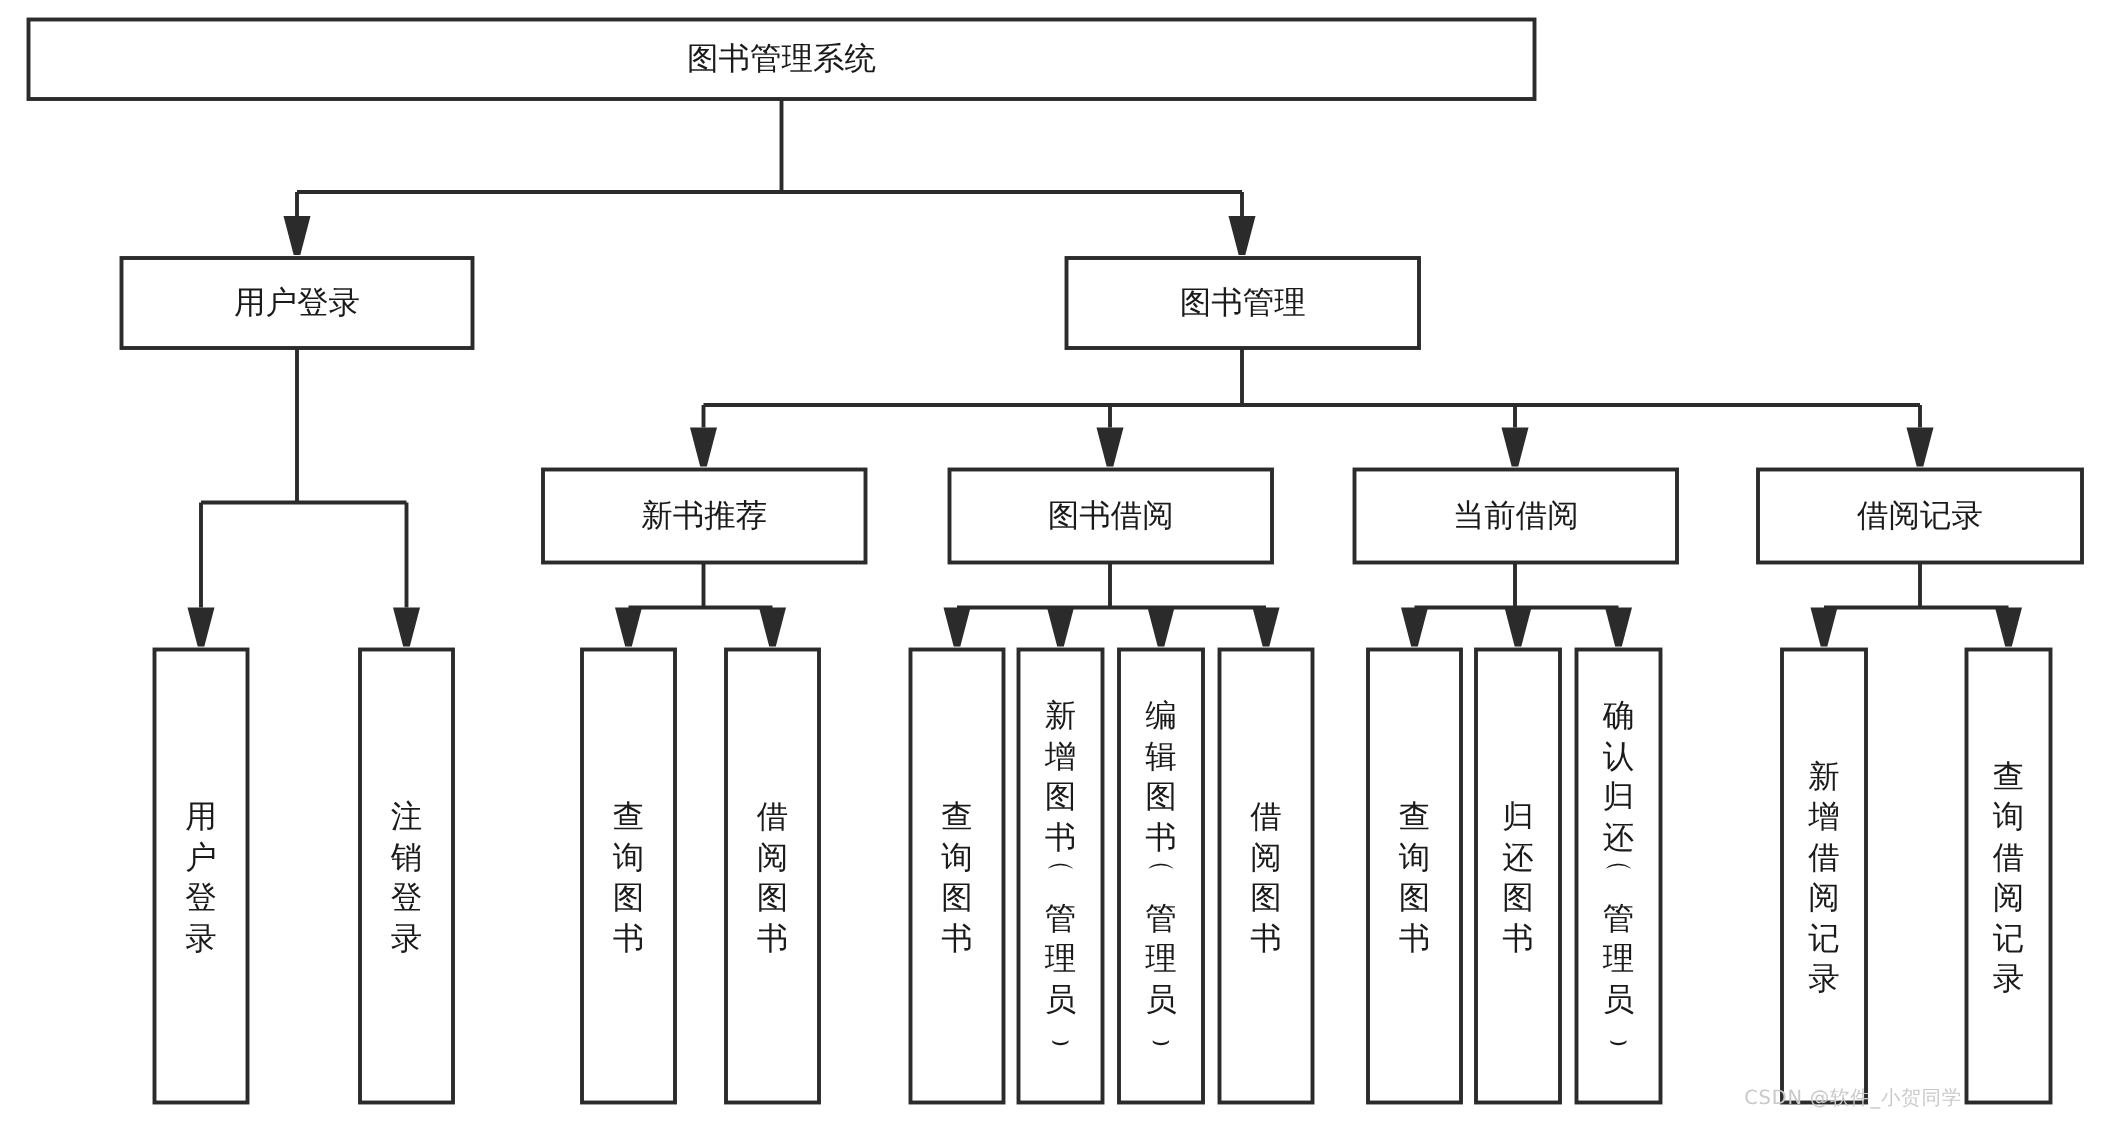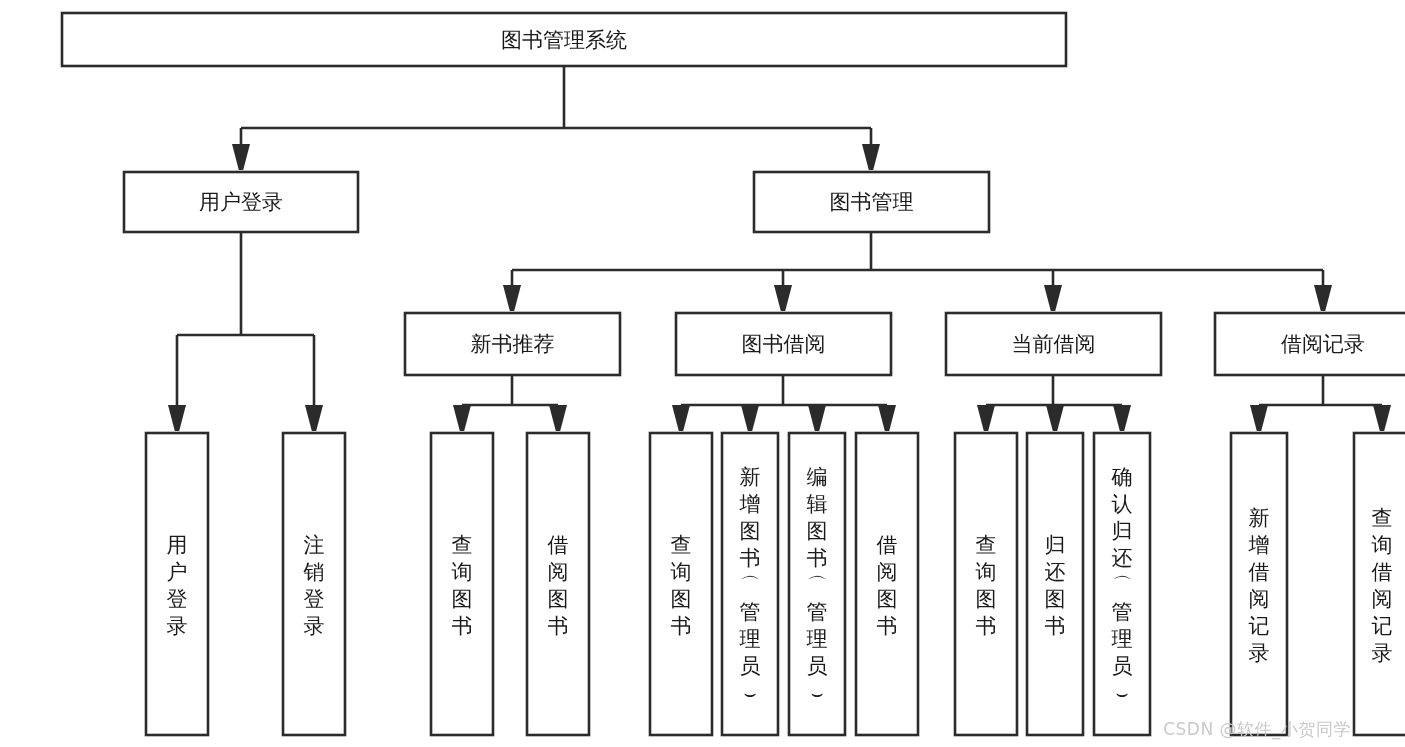--- a/index.html
+++ b/index.html
@@ -14,21 +14,20 @@
     position: relative;
     overflow: hidden;
     font-family: "DejaVu Sans", "Liberation Sans", sans-serif;
   }
   #diagram-root {
     position: absolute;
     left: 0;
     top: 0;
     width: 1322px;
     height: 747px;
-    margin-left: 43px;
   }
   svg.diagram {
     display: block;
     width: 1405px;
     height: 747px;
   }
   .node-box {
     fill: #ffffff;
     stroke: #2b2b2b;
     stroke-width: 2.6;
@@ -54,21 +53,21 @@
     font-family: "DejaVu Sans", "Liberation Sans", sans-serif;
     font-size: 21px;
     fill: #1a1a1a;
     text-anchor: middle;
   }
   .watermark-text {
     position: absolute;
     right: 14px;
     bottom: 6px;
     font-family: "DejaVu Sans", "Liberation Sans", sans-serif;
-    font-size: 17px;
+    font-size: 13px;
     color: #c9c9c9;
     white-space: nowrap;
     user-select: none;
     letter-spacing: 0.5px;
   }
 </style>
 </head>
 <body>
 
 <div id="diagram-root">

